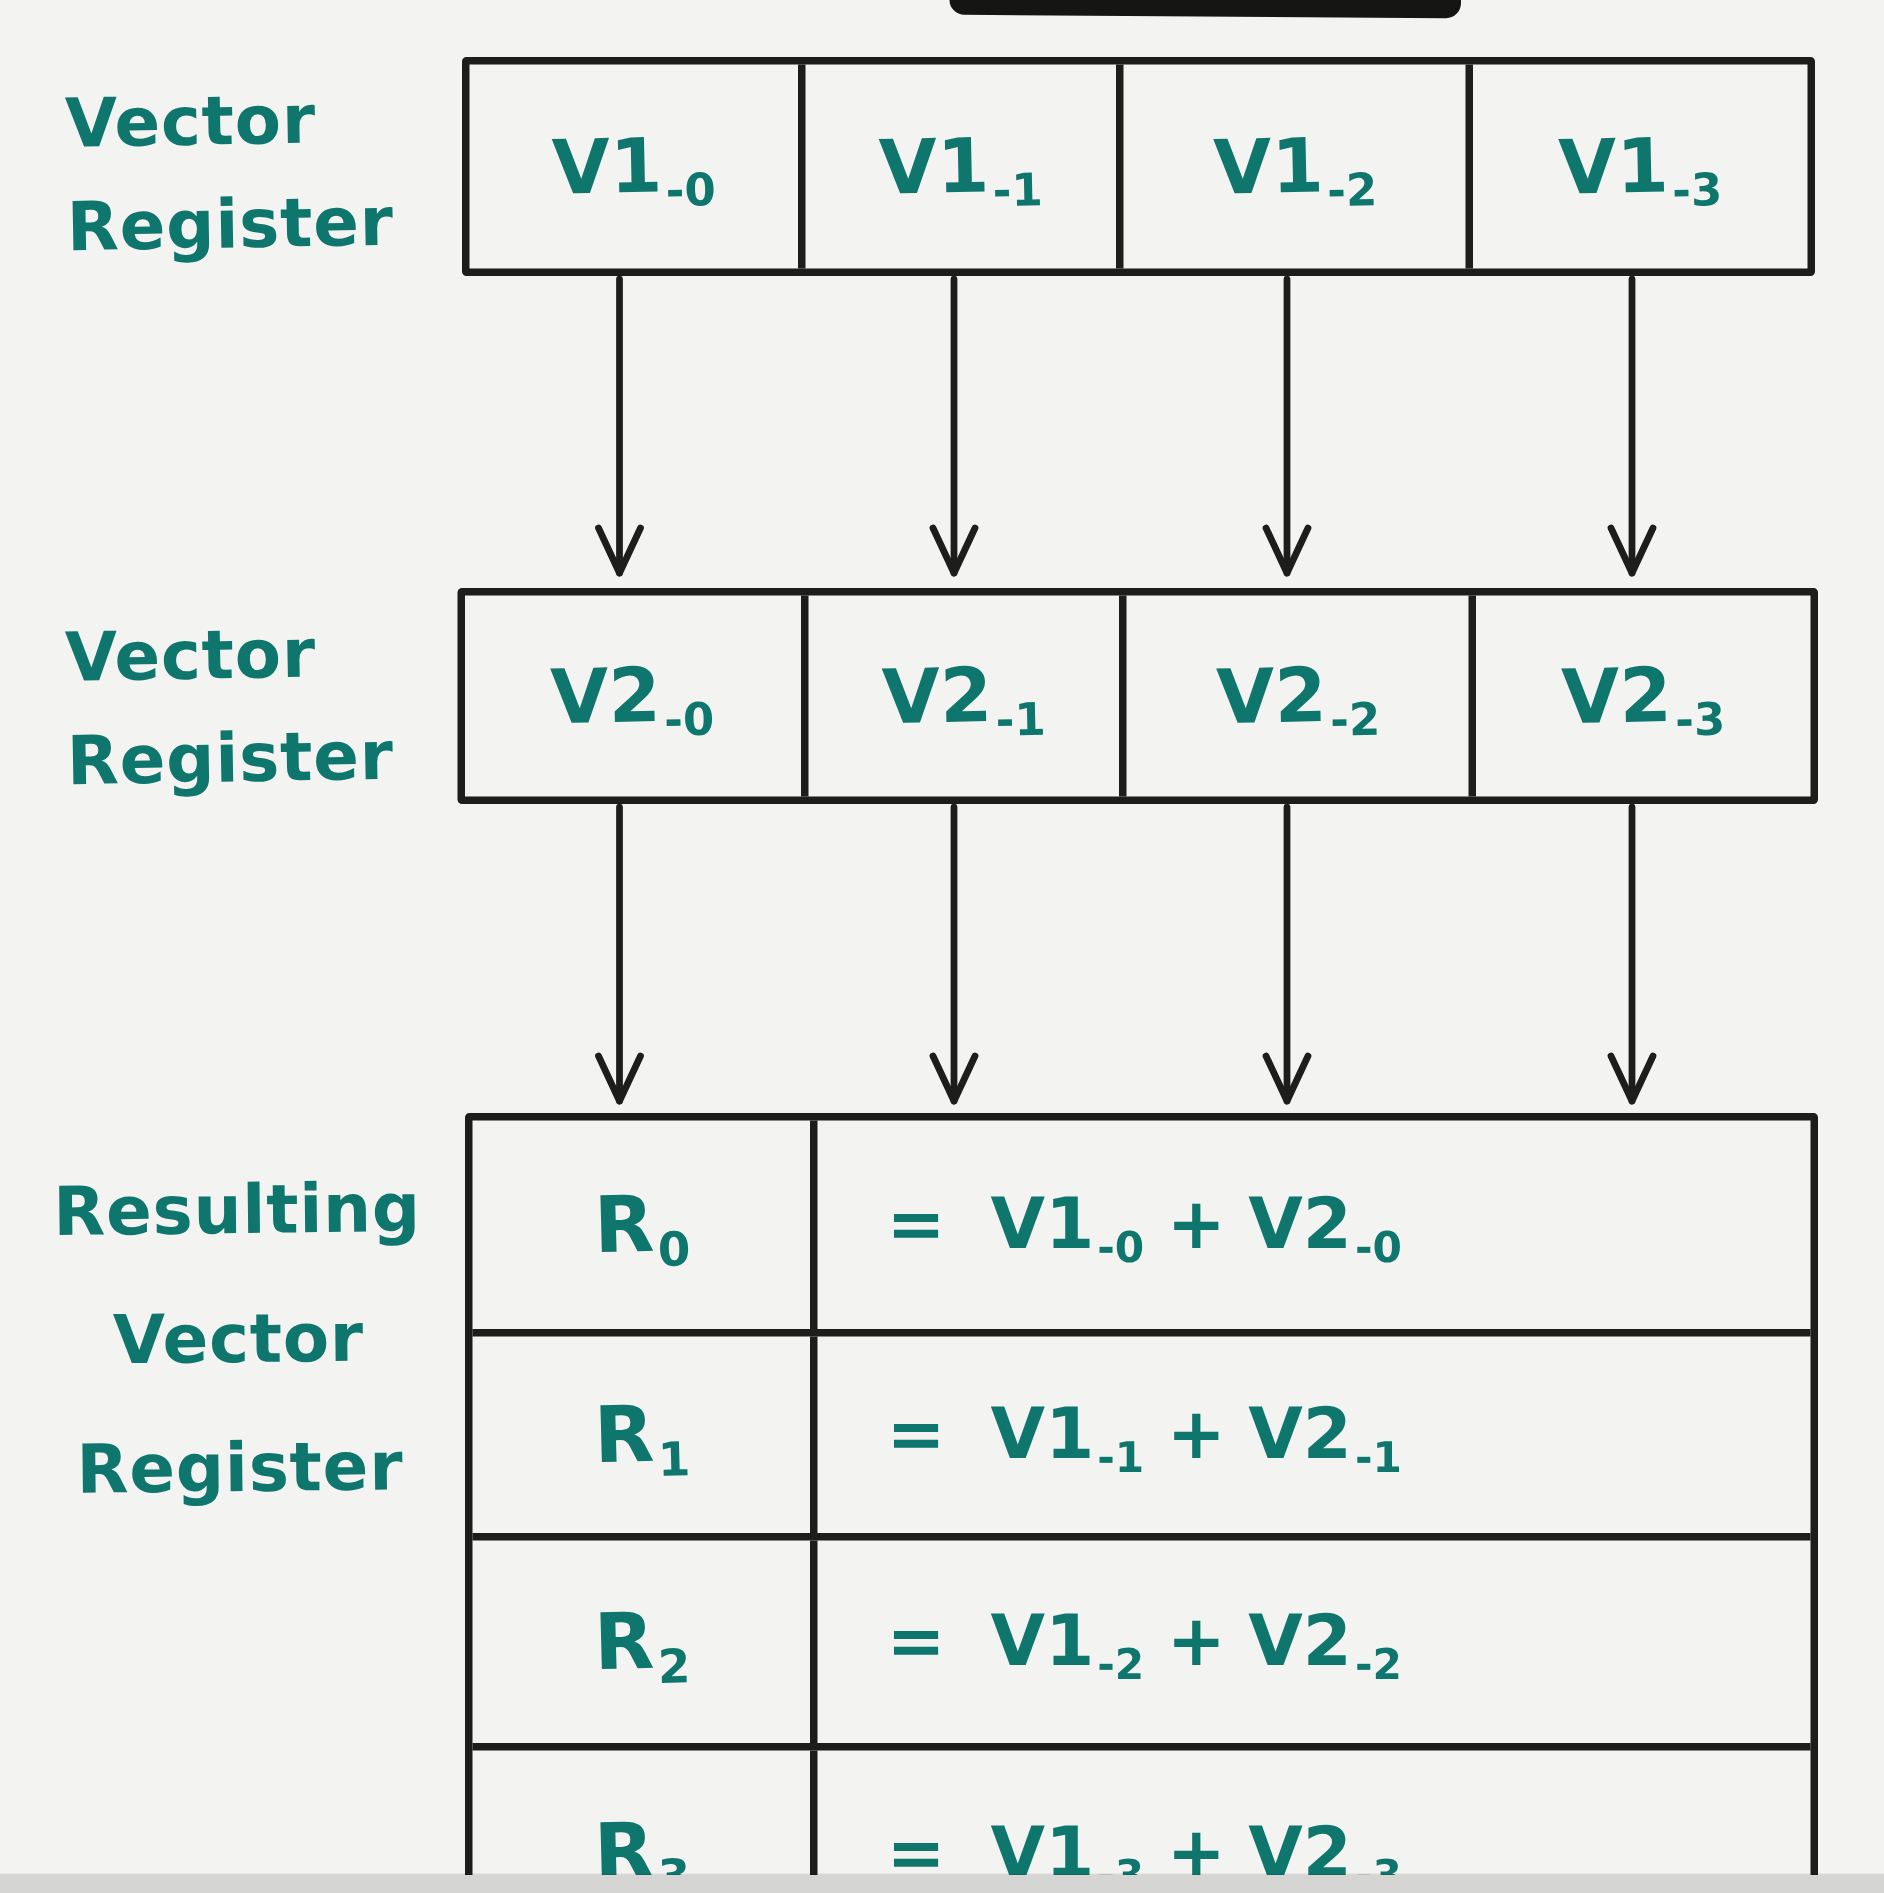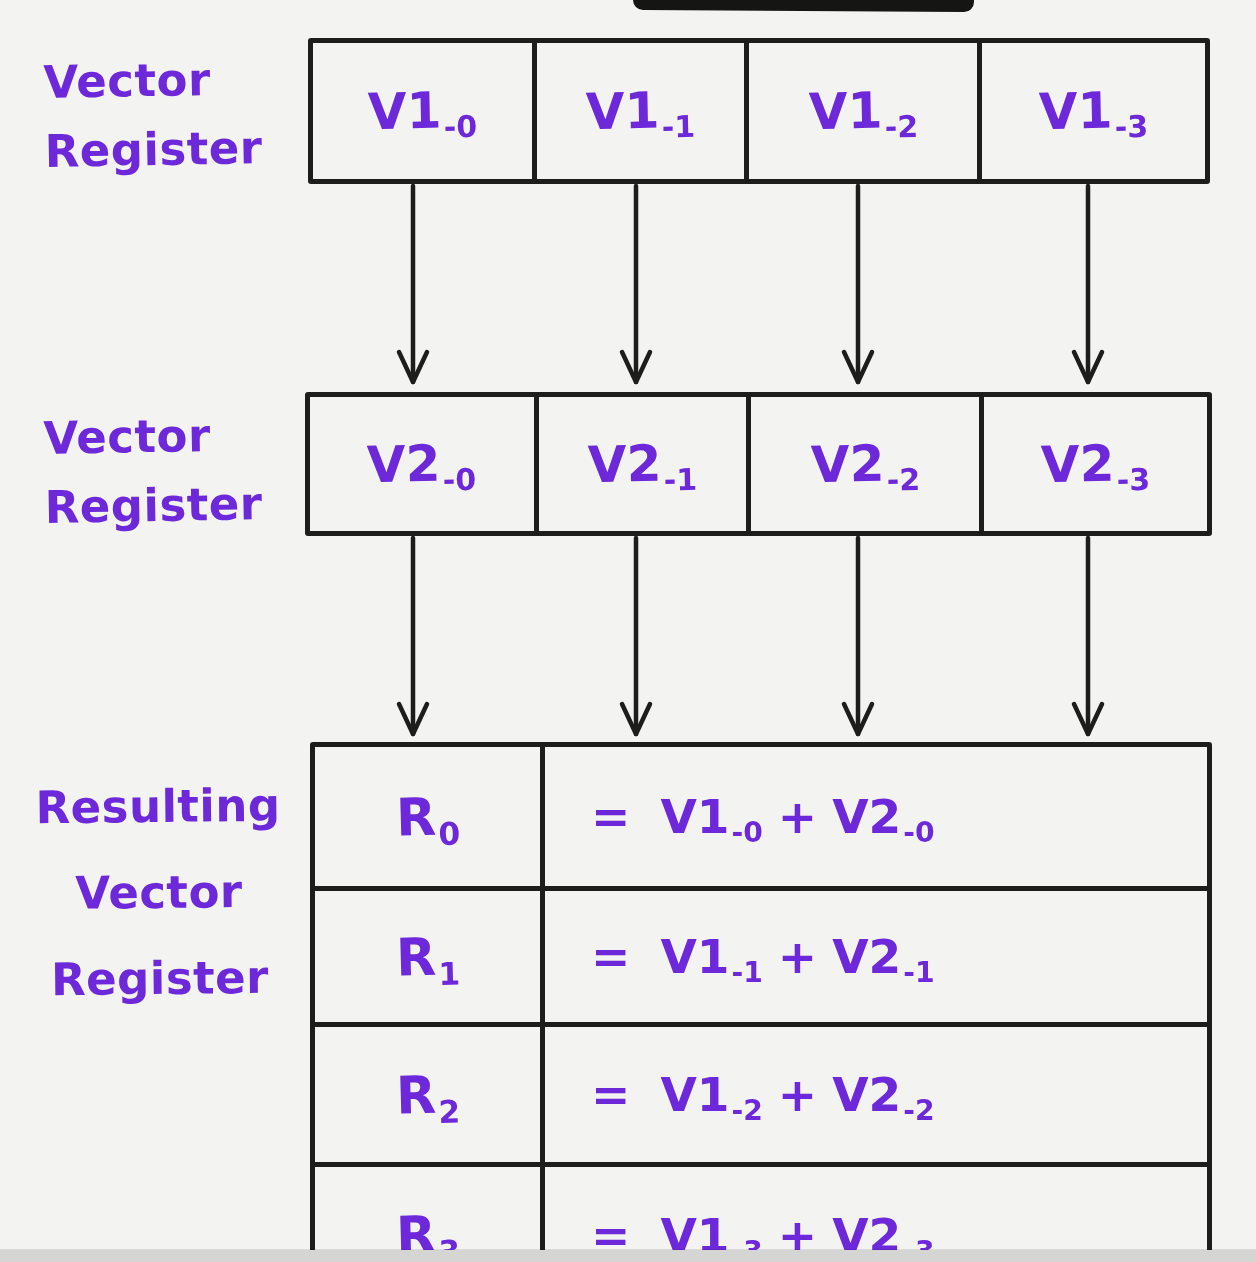--- a/index.html
+++ b/index.html
@@ -1,19 +1,19 @@
 <!DOCTYPE html>
 <html><head>
 <meta charset="utf-8">
 <style>
   html,body { margin:0; padding:0; background:#e8e8e6; }
   .canvas {
     position:relative; width:1256px; height:1262px;
     background:#f3f3f1; overflow:hidden;
-    font-family:"DejaVu Sans", sans-serif; color:#6d28d9;
+    font-family:"DejaVu Sans", sans-serif; color:#0f766e;
   }
 
   
   .topbar {
     position:absolute; left:633px; top:-12px; width:341px; height:23px;
     background:#151513; border-radius:10px; transform:rotate(0.4deg);
   }
 
   
   .lbl { position:absolute; font-weight:700; letter-spacing:0.5px; }

